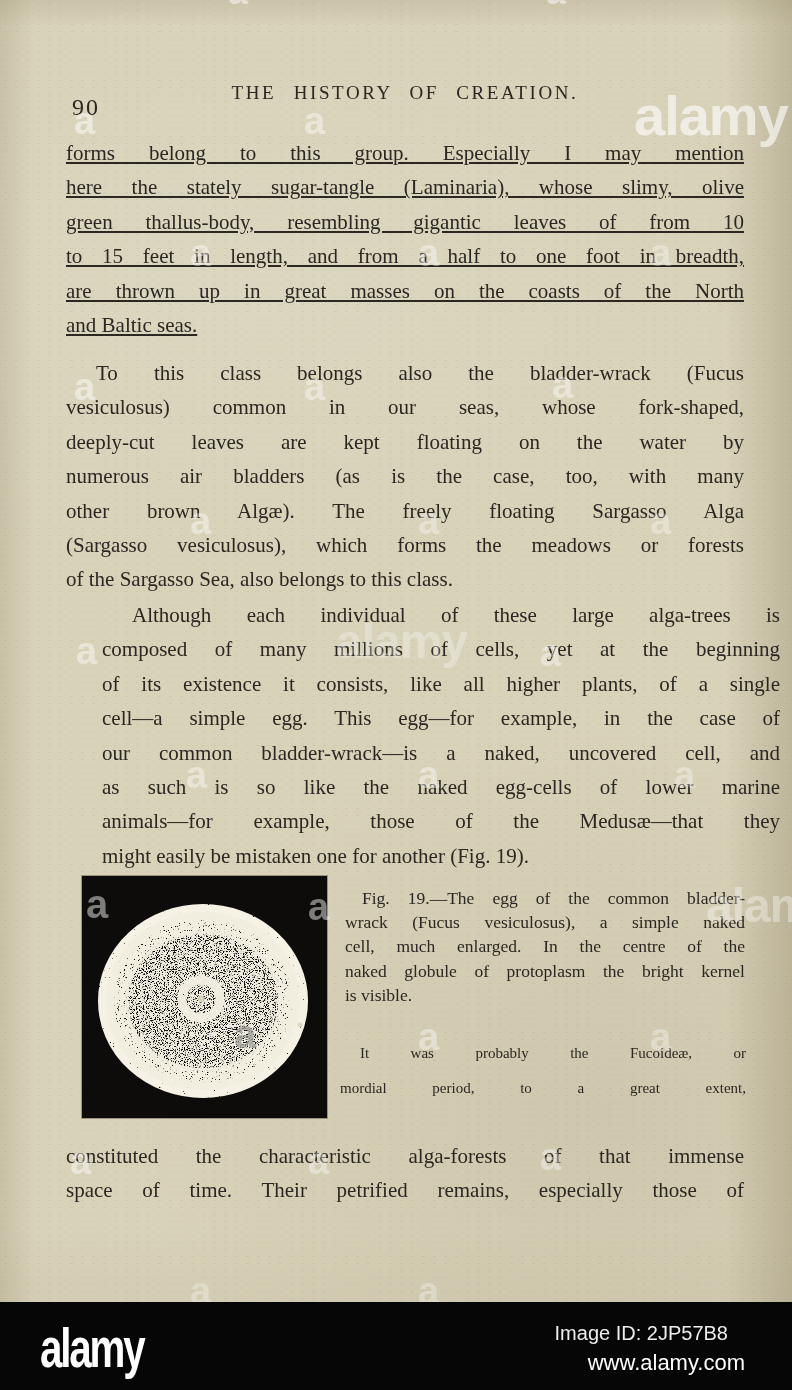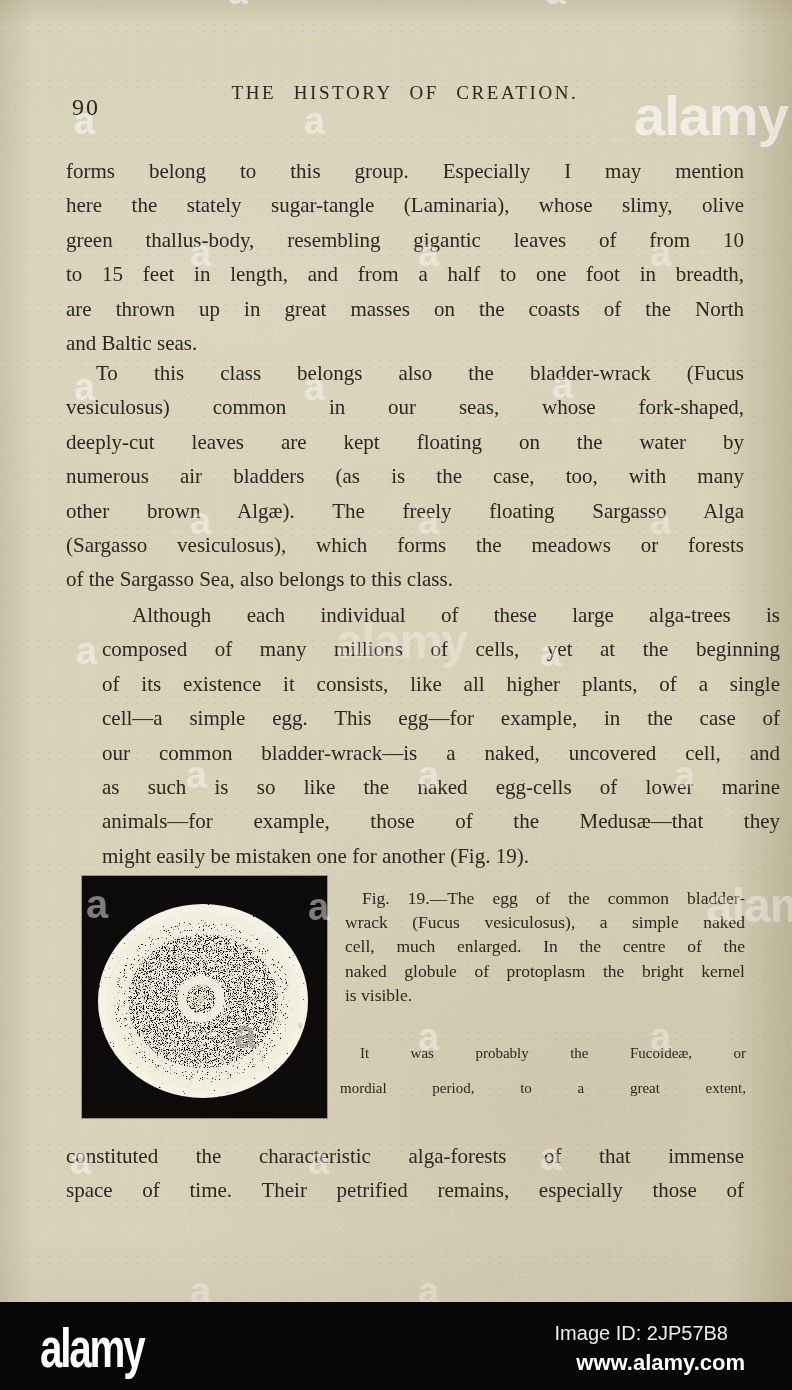--- a/index.html
+++ b/index.html
@@ -29,21 +29,21 @@
     position:absolute;left:66px;top:82px;width:678px;text-align:center;
     font-size:19px;letter-spacing:2.6px;word-spacing:10px;
   }
 
   .lines{position:absolute;left:66px;width:678px;font-size:21px;line-height:34.4px;}
   .lines .line{text-align:justify;text-align-last:justify;white-space:normal;}
   .lines .line:last-child{text-align-last:left;}
   .lines.keep-justify .line:last-child{text-align-last:justify;}
   .lines.indent-first .line:first-child{text-indent:30px;}
 
-  .p1{top:154px;}
+  .p1{top:136px;text-decoration:underline;}
   .p2{top:356px;}
   .p3{top:598px;margin-left:36px;}
 
   .figure{
     position:absolute;left:82px;top:876px;width:245px;height:242px;
     box-shadow:0 0 0 1px rgba(40,35,25,0.35);
   }
   .caption{left:345px;top:886px;width:400px;font-size:17.5px;line-height:24.2px;}
   .caption.indent-first .line:first-child{text-indent:17px;}
   .p4side{left:340px;top:1036px;width:406px;font-size:15px;line-height:35.2px;}
@@ -61,21 +61,21 @@
     position:absolute;left:40px;top:18px;color:#ffffff;
     font-family:"Liberation Sans", sans-serif;font-weight:bold;font-size:56px;line-height:1;
     letter-spacing:-3px;transform:scaleX(0.72);transform-origin:left center;
   }
   .footer .iid{
     position:absolute;right:64px;top:20px;color:#ededed;
     font-family:"Liberation Sans", sans-serif;font-size:20px;
   }
   .footer .url{
     position:absolute;right:47px;top:48px;color:#ffffff;
-    font-family:"Liberation Sans", sans-serif;font-size:22px;font-weight:bold;
+    font-family:"Liberation Sans", sans-serif;font-size:22px;font-weight:normal;
   }
 </style>
 </head>
 <body>
 
 <div class="page">
 
   <div class="content">
 
     <div class="pageno">90</div>

